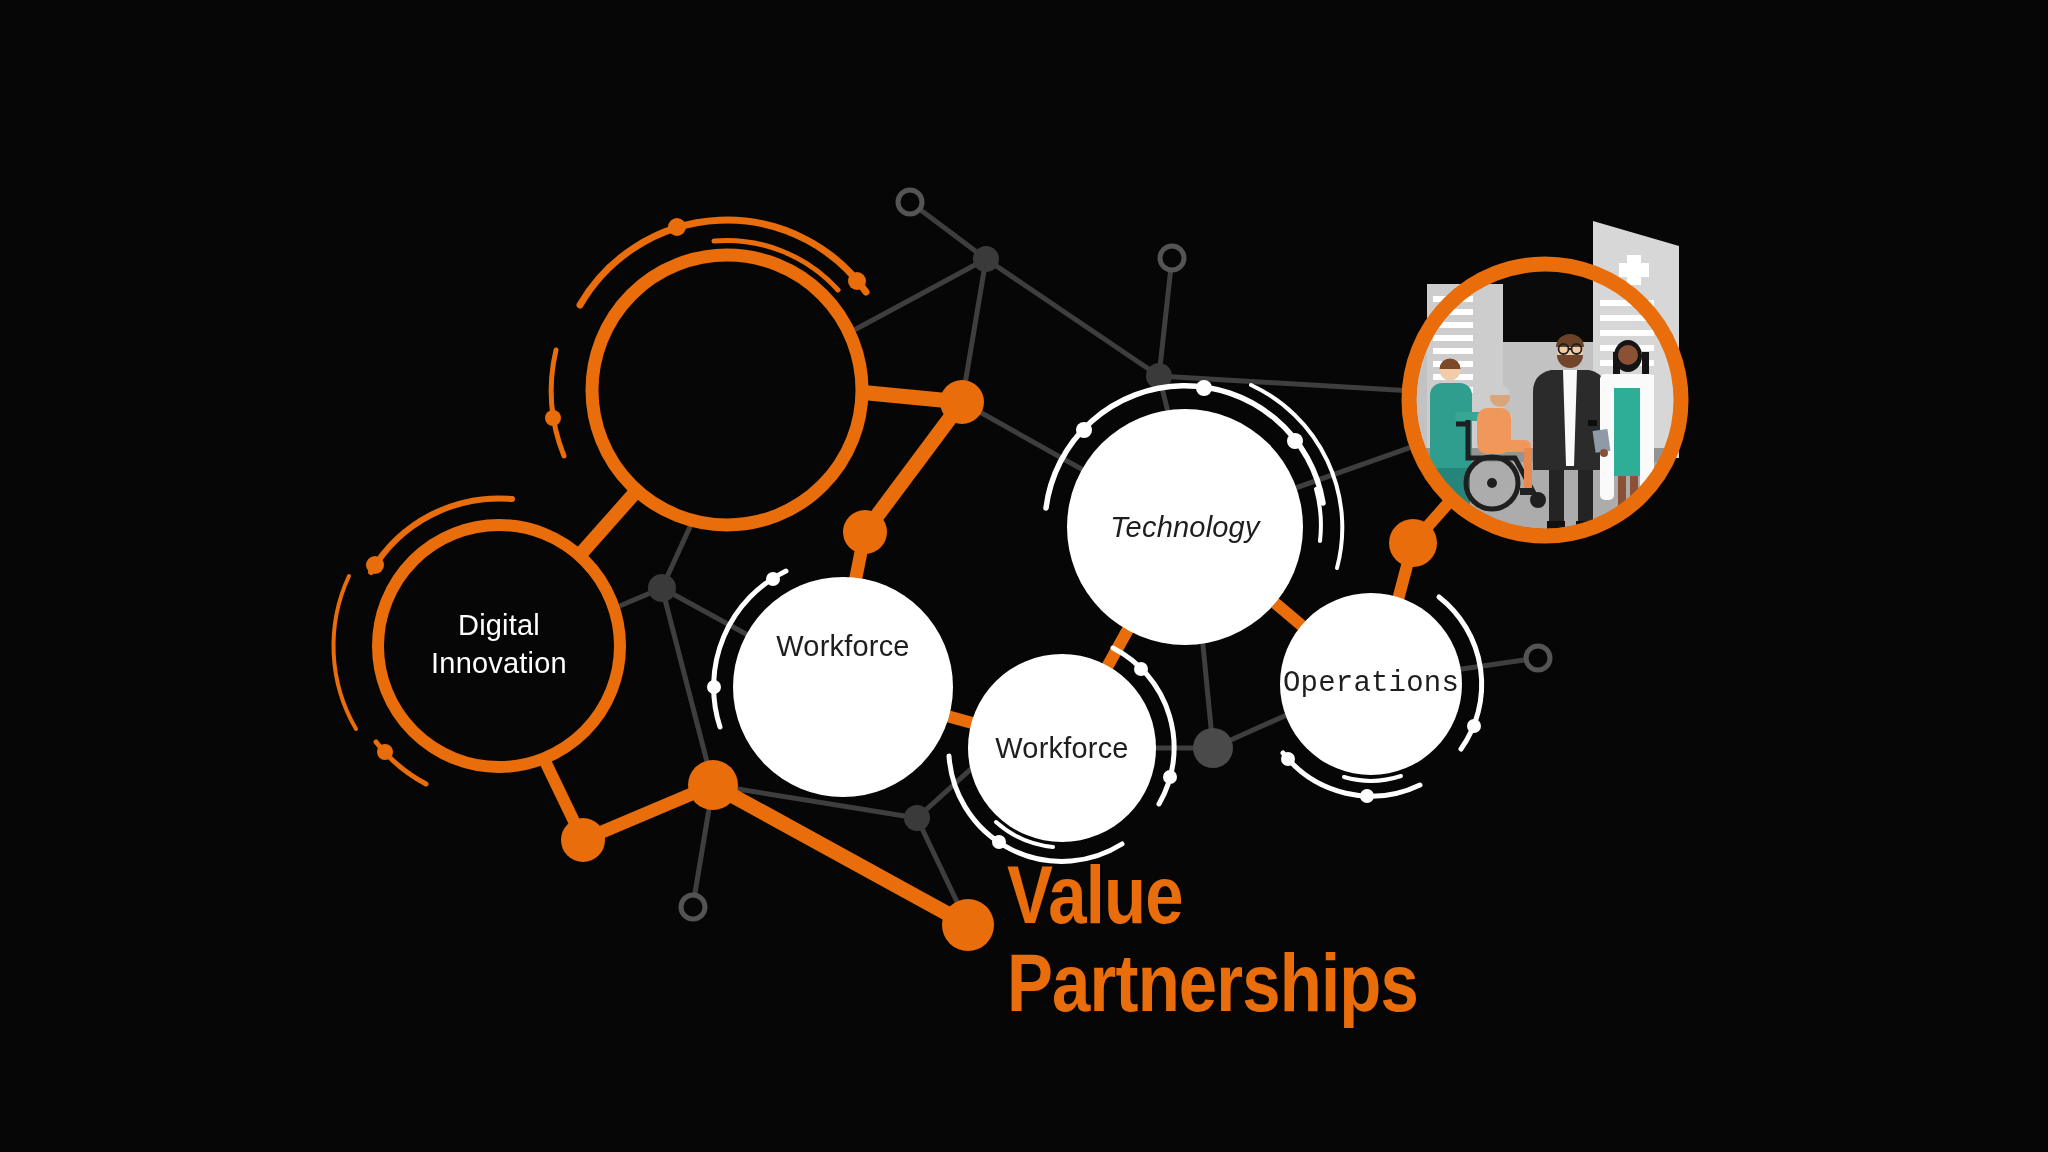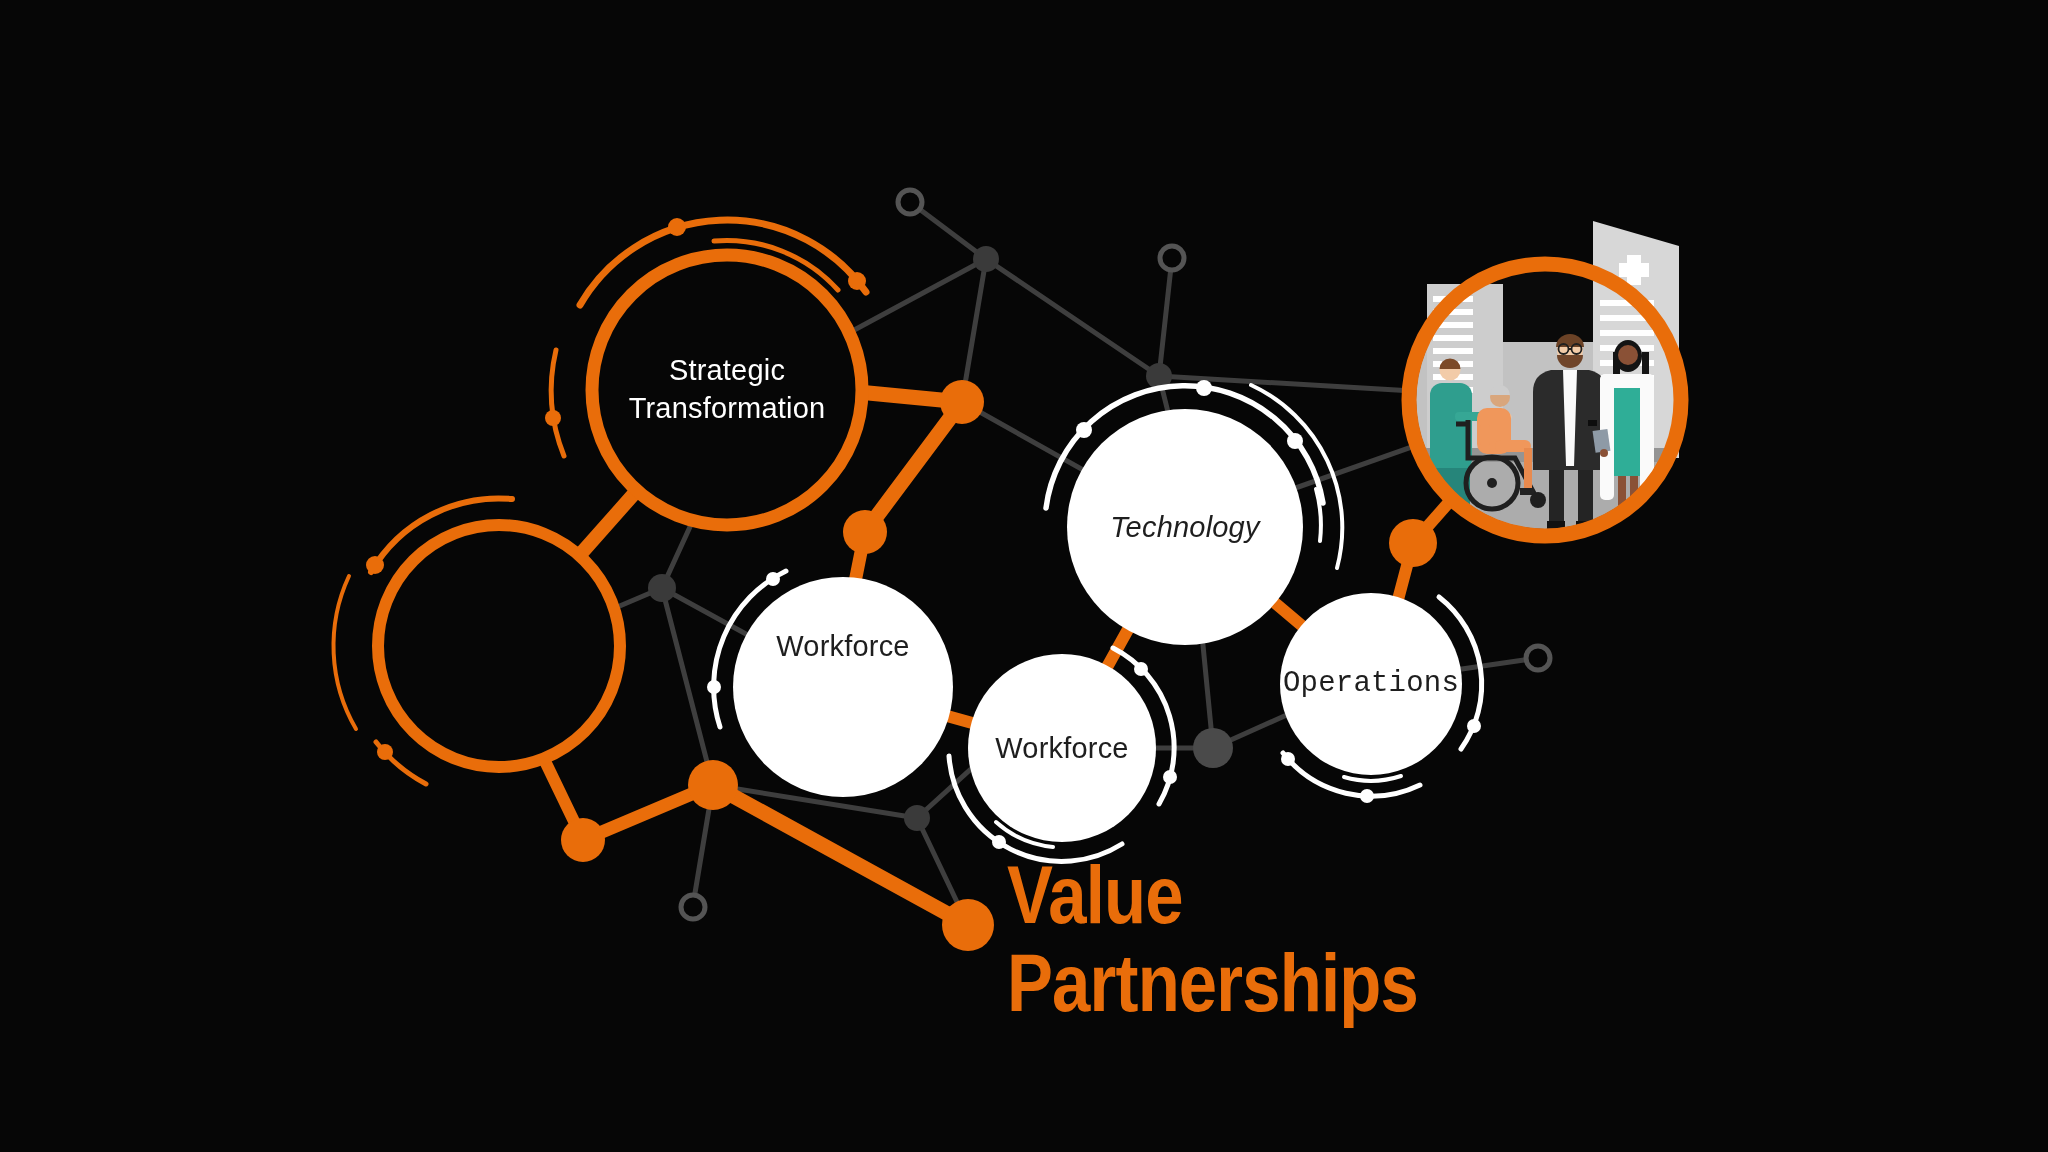--- a/index.html
+++ b/index.html
@@ -268,25 +268,25 @@
         <rect x="1640" y="374" width="14" height="126" rx="5" fill="#FAFAFA"></rect>
         <rect x="1594" y="430" width="15" height="22" fill="#8E9AA6" transform="rotate(-8 1601 441)"></rect>
         <circle cx="1604" cy="453" r="4" fill="#8A5136"></circle>
       </g>
     </g>
 
     <circle cx="1545" cy="400" r="136" class="ol" stroke-width="15"></circle>
   </g>
 </svg>
 
-  <div class="node-label" style="left:727px; top:389px;">
-    <span>Strategic</span>
-    <span>Transformation</span>
-  </div>
-
+
+  <div class="node-label" style="left:499px; top:644px;">
+    <span>Digital</span>
+    <span>Innovation</span>
+  </div>
 
   <div class="node-label dark" style="left:1185px; top:527px;font-style:italic;">
     <span>Technology</span>
   </div>
 
   <div class="node-label dark" style="left:843px; top:646px;">
     <span>Workforce</span>
   </div>
 
   <div class="node-label dark" style="left:1062px; top:748px;">

